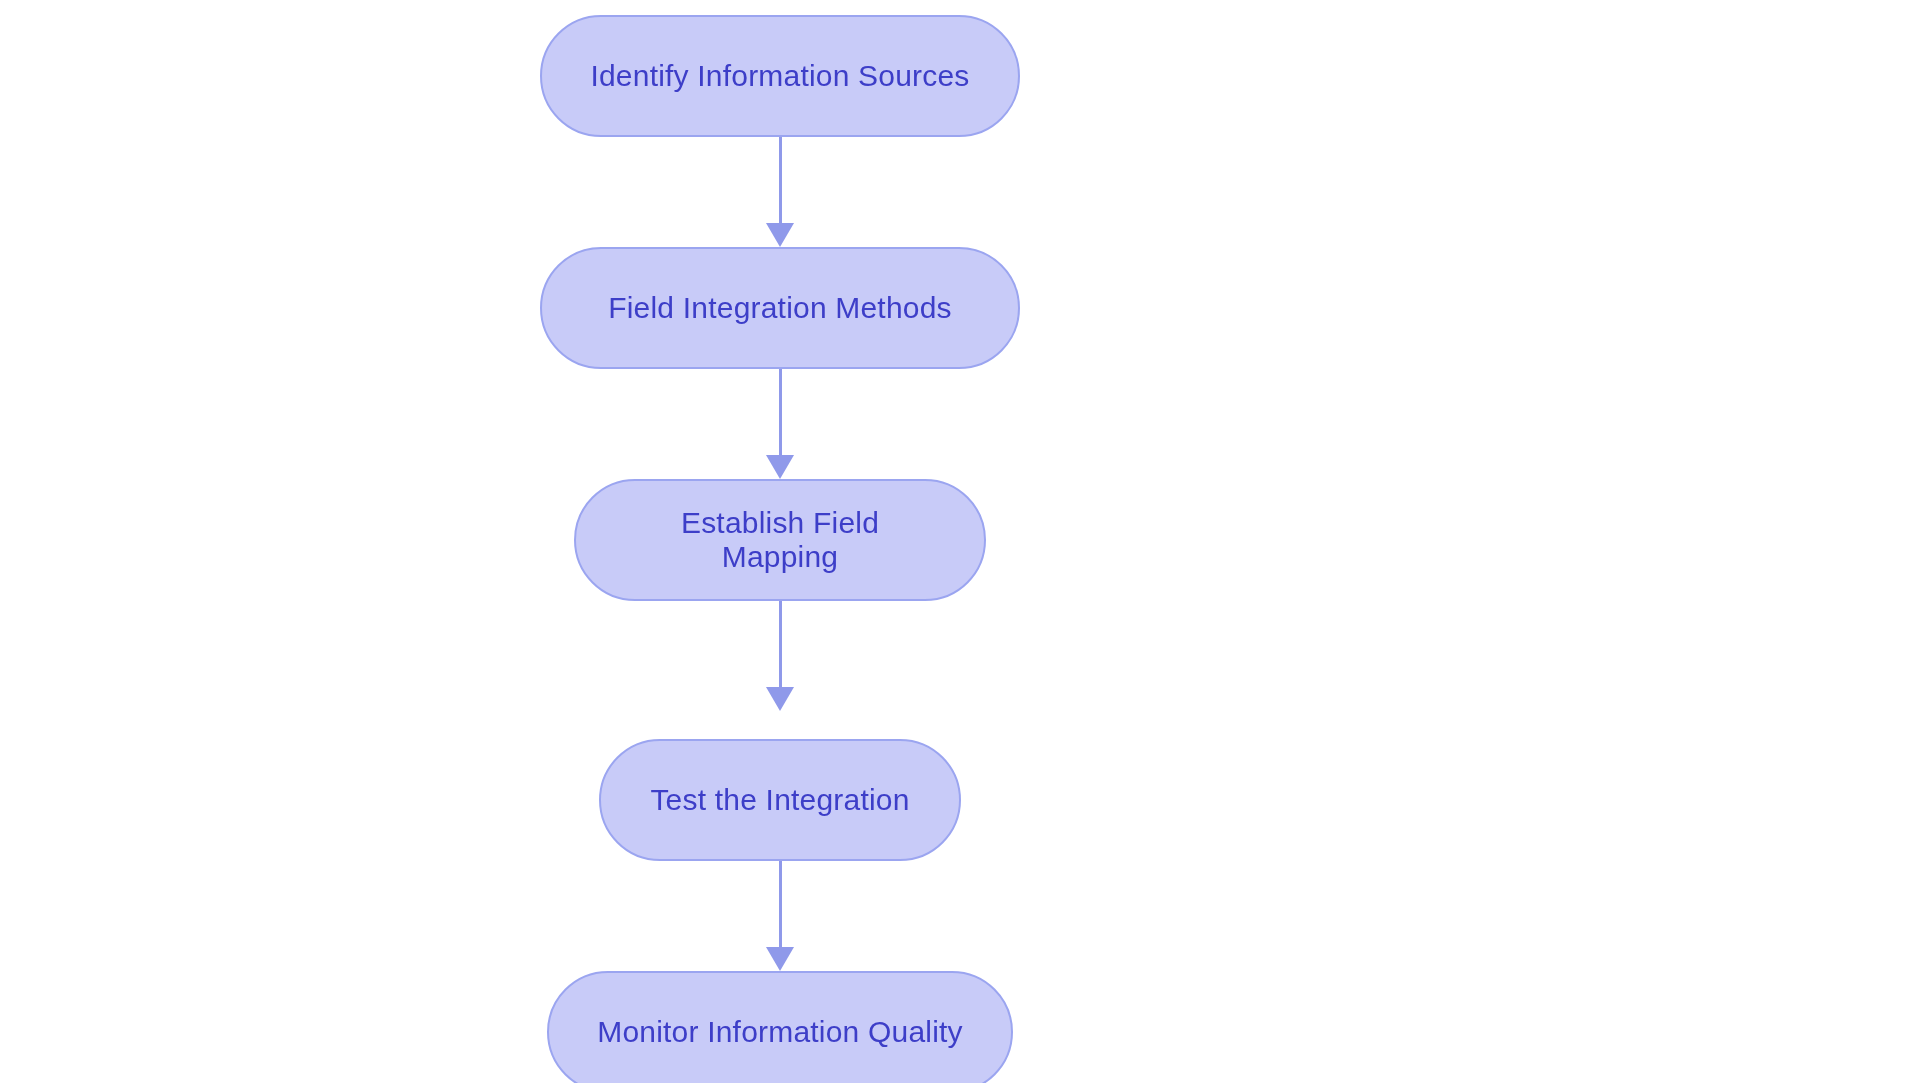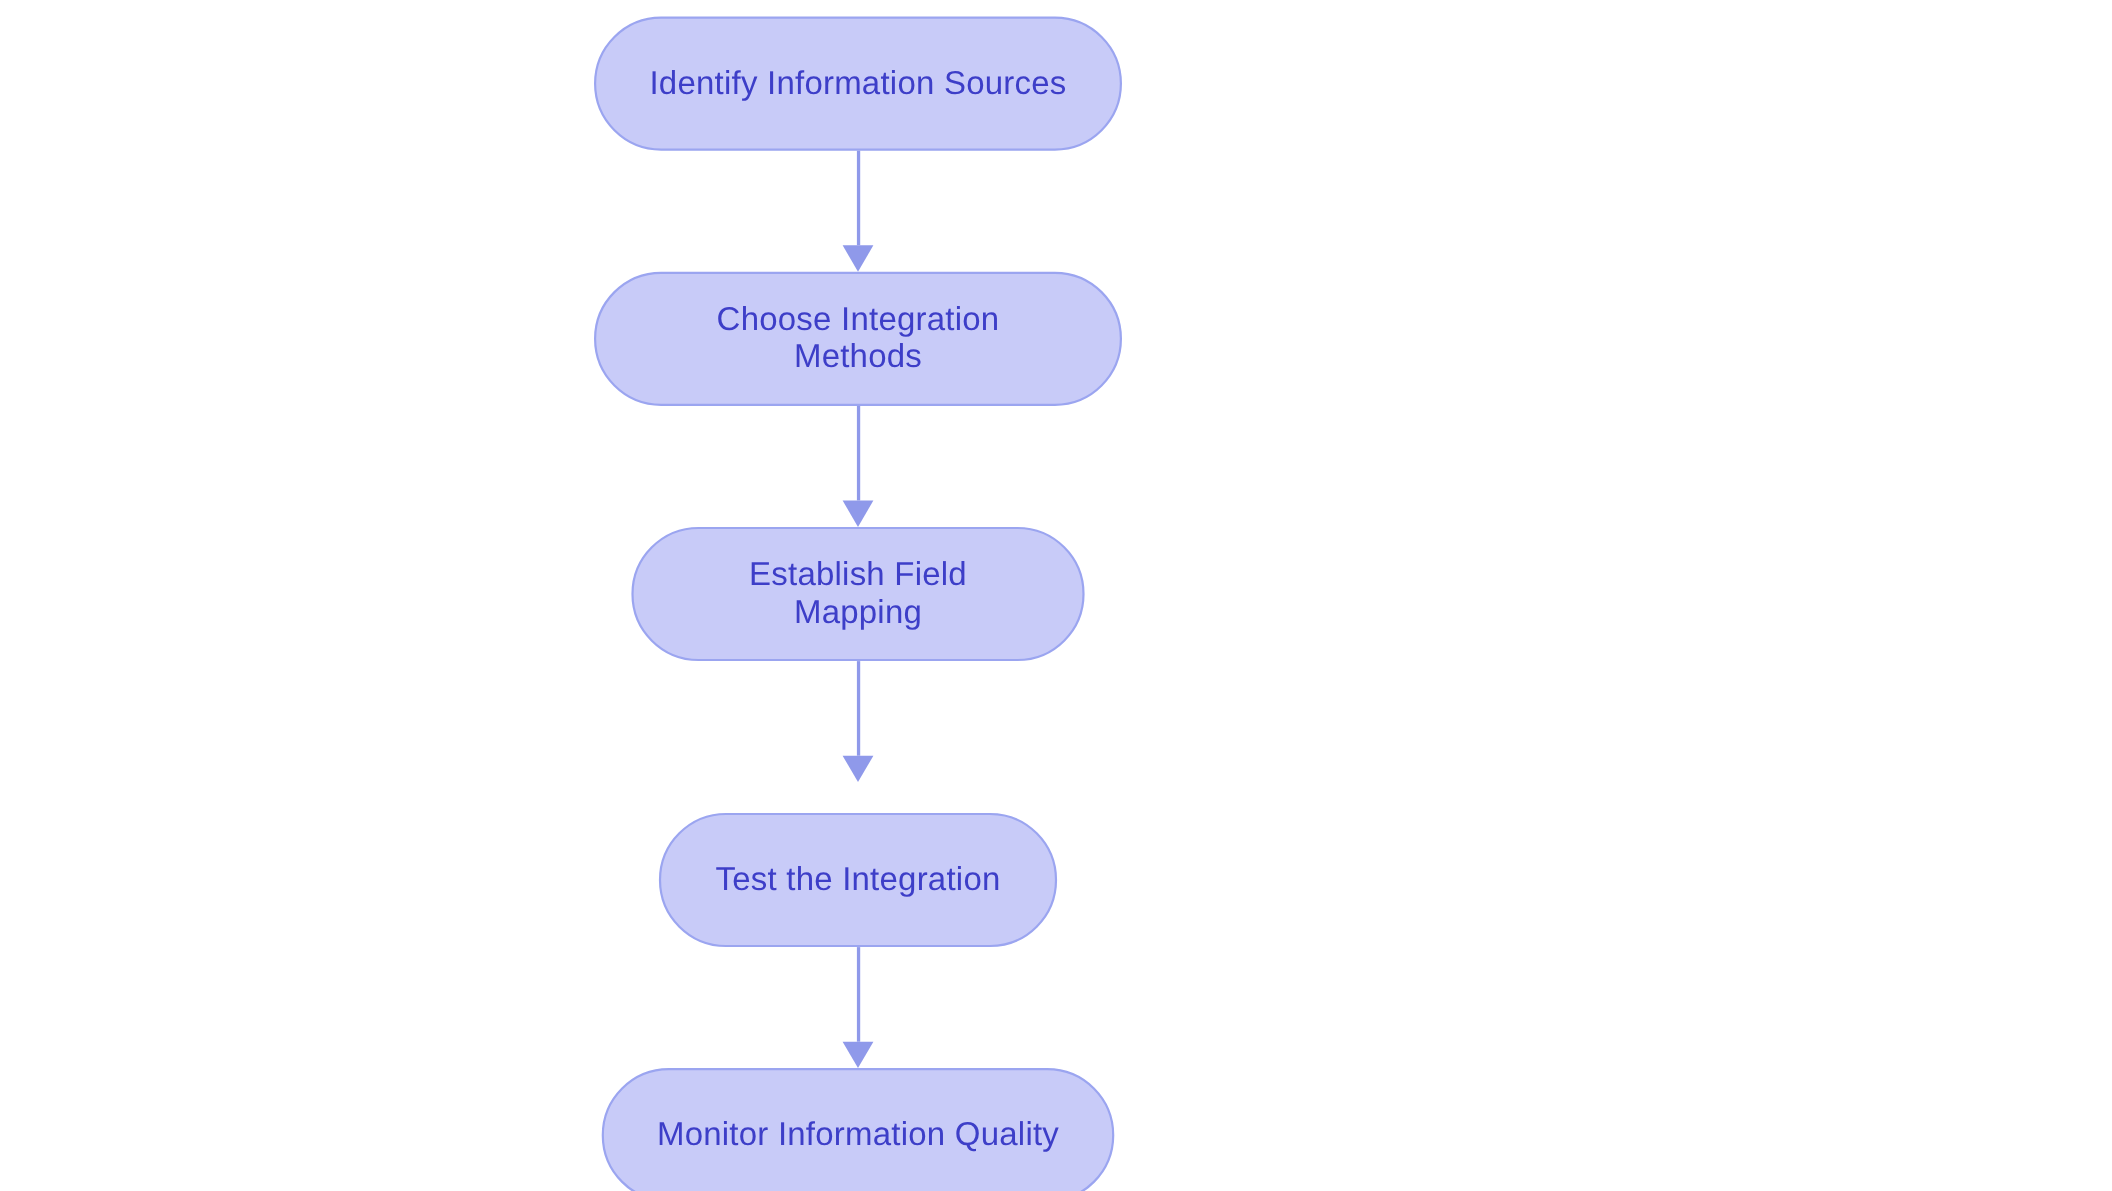--- a/index.html
+++ b/index.html
@@ -72,21 +72,21 @@
   <div class="node" style="width: 480px;">
     <span>Identify Information Sources</span>
   </div>
 
   <div class="arrow">
     <div class="shaft"></div>
     <div class="head"></div>
   </div>
 
   <div class="node" style="width: 480px;">
-    <span>Choose Integration Methods</span>
+    <span>Field Integration Methods</span>
   </div>
 
   <div class="arrow">
     <div class="shaft"></div>
     <div class="head"></div>
   </div>
 
   <div class="node" style="width: 412px;">
     <span>Establish Field Mapping</span>
   </div>

